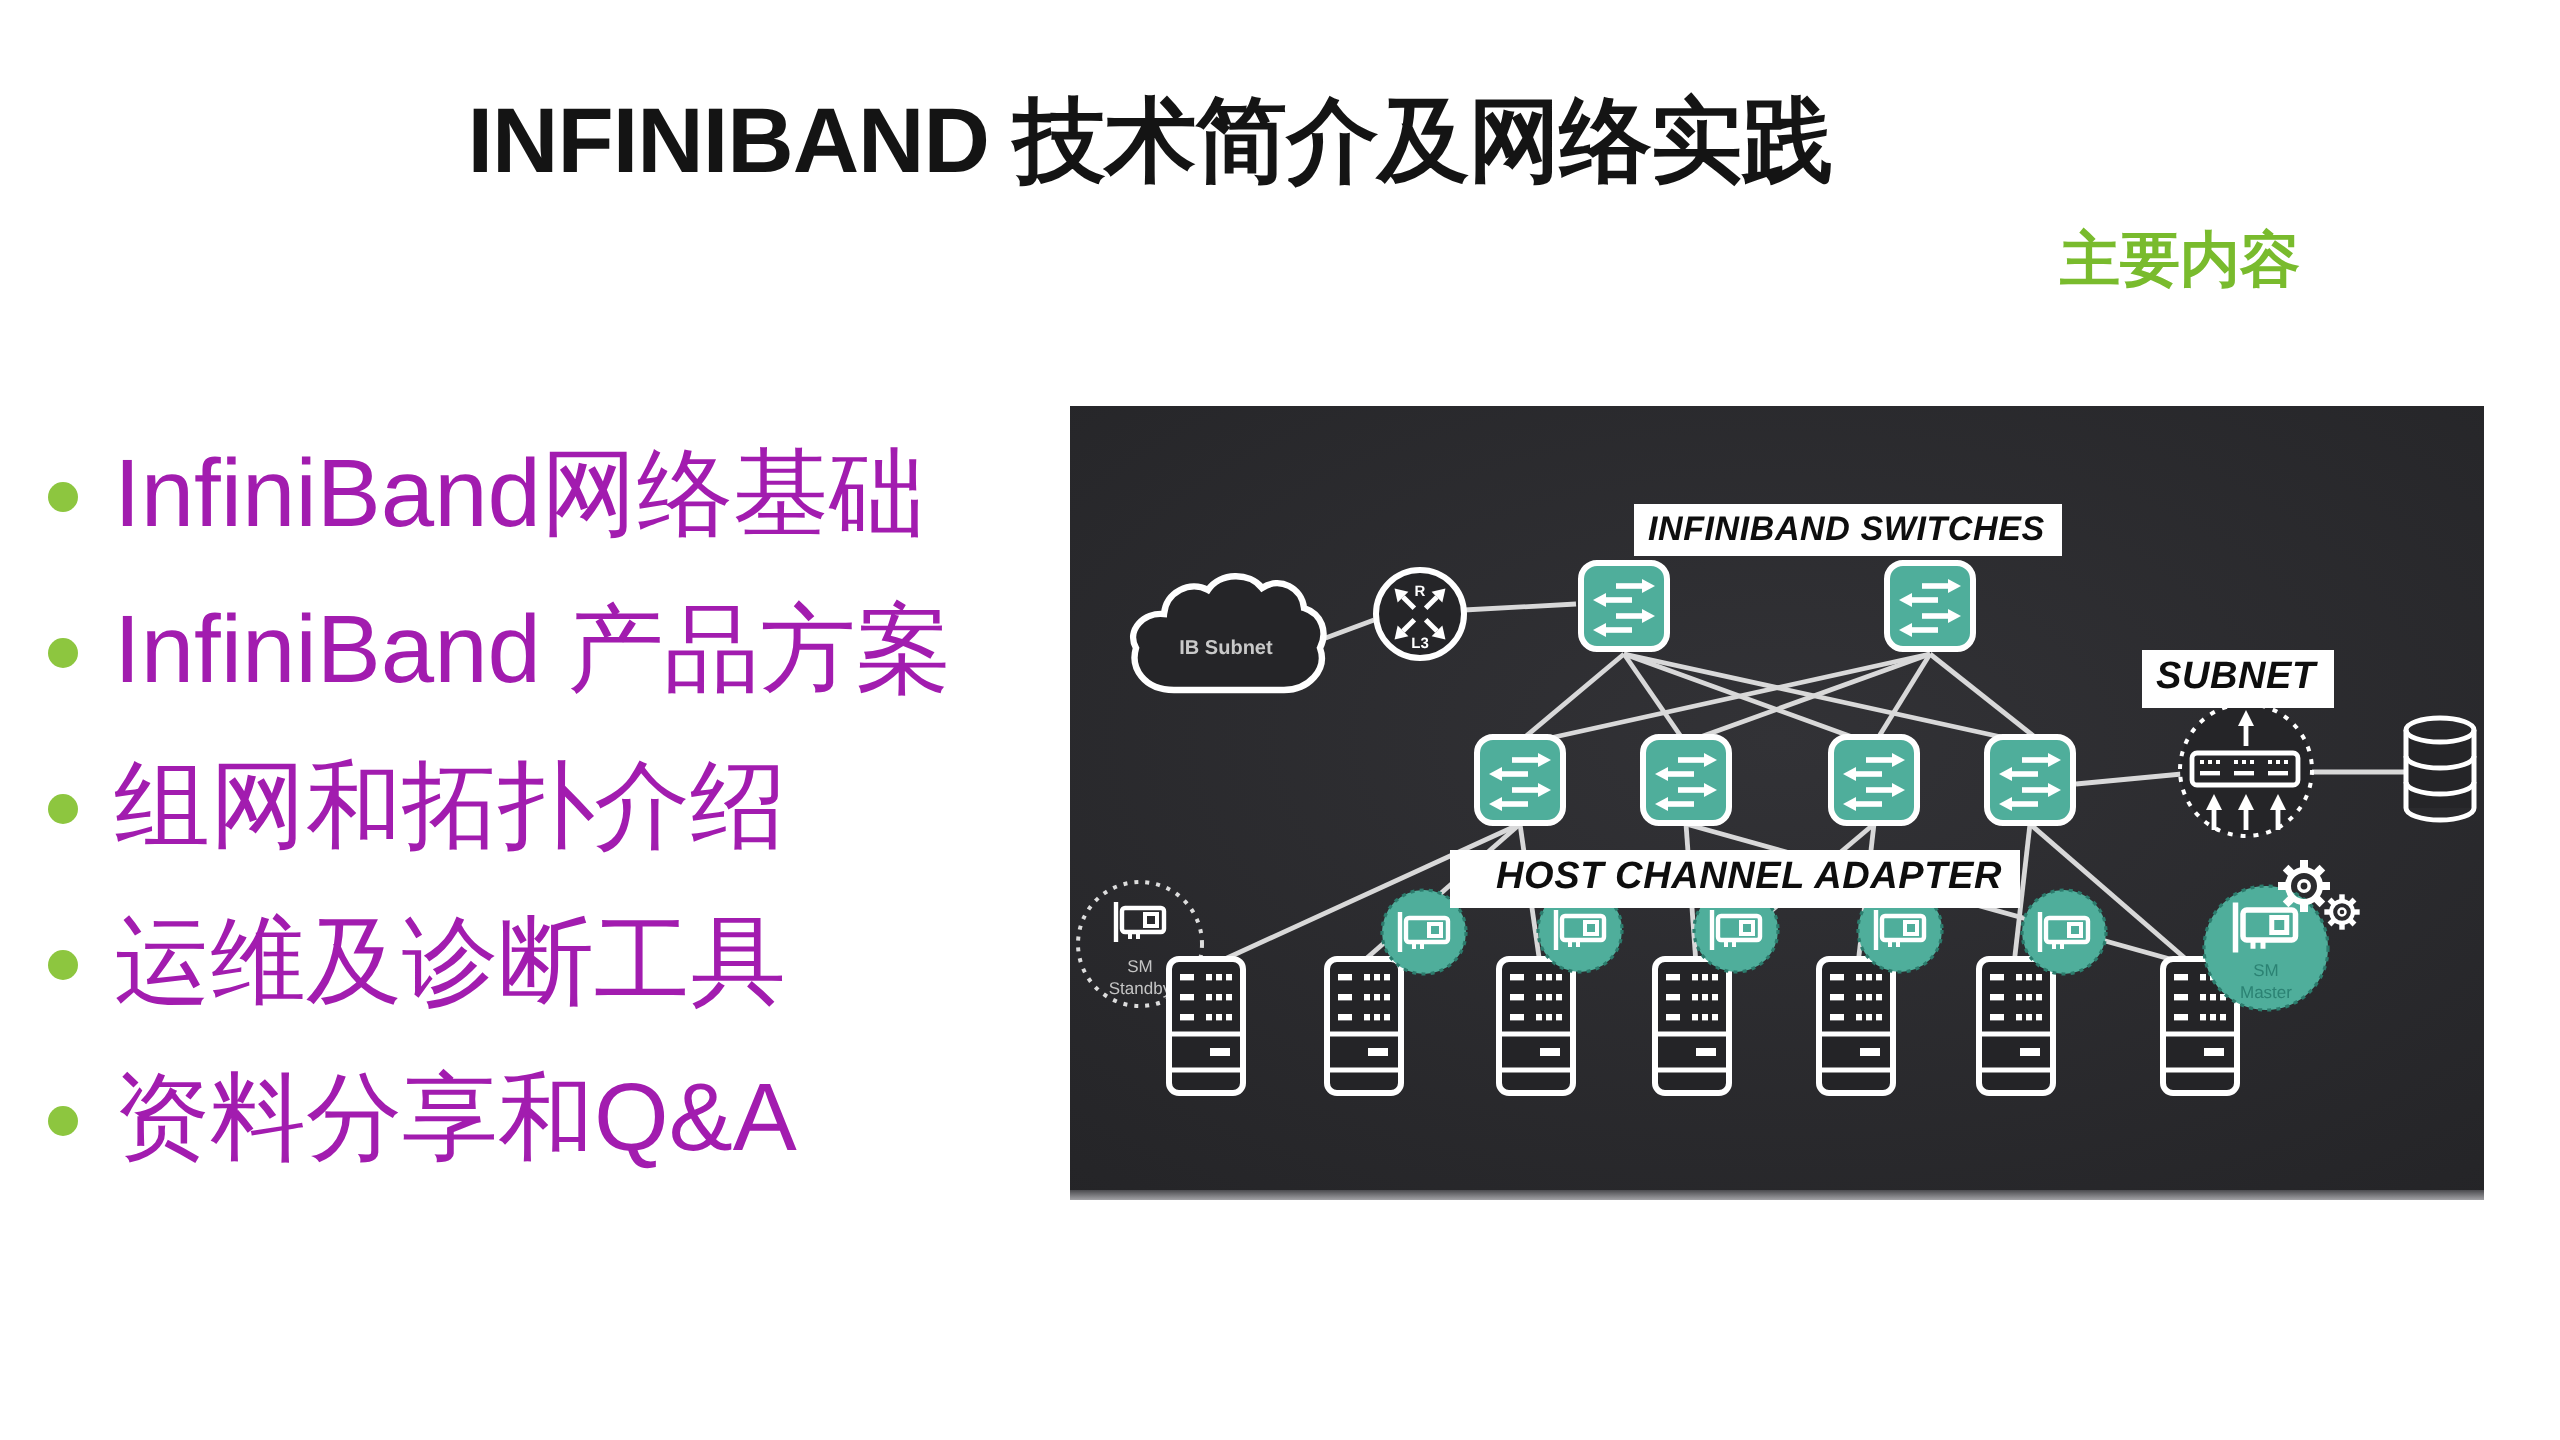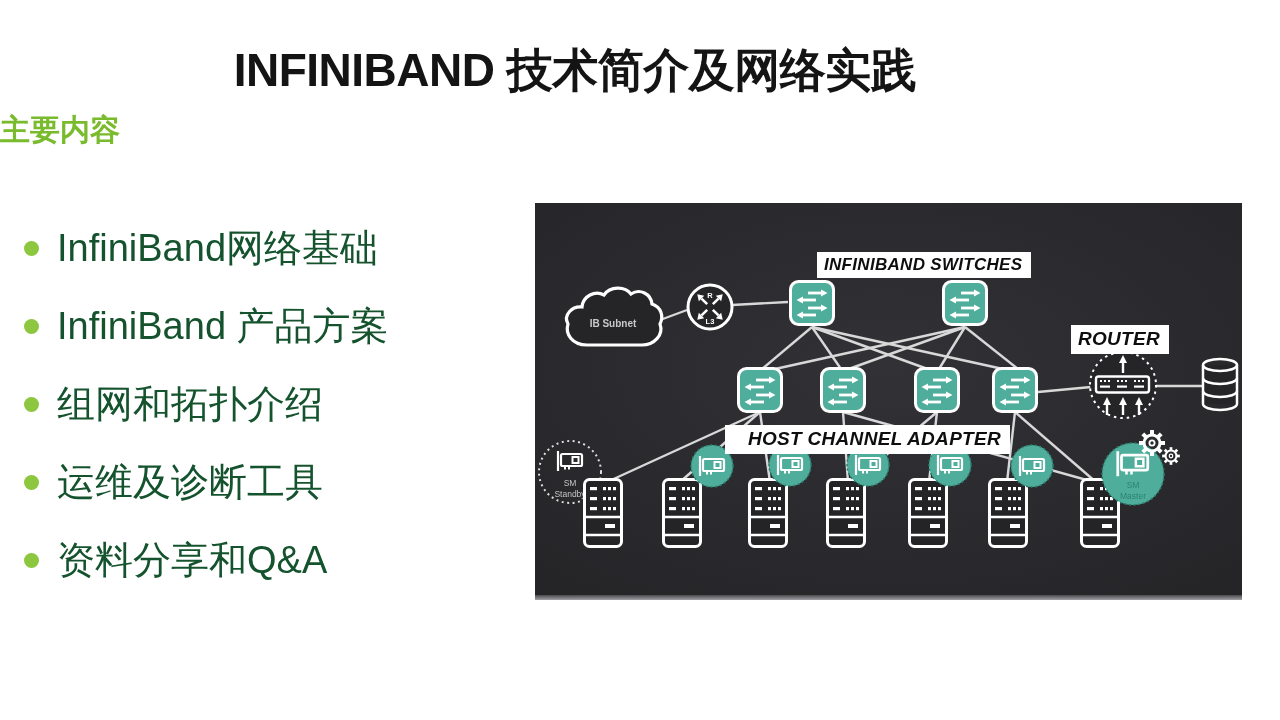--- a/index.html
+++ b/index.html
@@ -1,25 +1,25 @@
 <!DOCTYPE html>
 <html><head>
 <meta charset="utf-8">
 <style>
   html,body{margin:0;padding:0;background:#ffffff;}
   .slide{position:relative;width:1280px;height:720px;background:#ffffff;overflow:hidden;
          font-family:"Liberation Sans",sans-serif;}
   .title{position:absolute;top:40px;left:0;width:1150px;text-align:center;
          font-size:46px;font-weight:700;color:#141414;letter-spacing:-0.5px;}
-  .subtitle{position:absolute;top:110px;left:0;width:1150px;text-align:left;
+  .subtitle{position:absolute;top:110px;left:0;width:1150px;text-align:right;
          font-size:30px;font-weight:700;color:#79bb2d;
          font-family:"Liberation Serif",serif;}
   ul.bullets{position:absolute;left:20px;top:224px;width:500px;margin:0;padding:0;list-style:none;}
-  ul.bullets li{position:relative;padding-left:37px;font-size:38px;line-height:48px;
-         color:#14532d;margin-bottom:30px;white-space:nowrap;}
+  ul.bullets li{position:relative;padding-left:37px;font-size:48px;line-height:48px;
+         color:#a21caf;margin-bottom:30px;white-space:nowrap;}
   ul.bullets li::before{content:"";position:absolute;left:4px;top:17px;width:15px;height:15px;
          border-radius:50%;background:#8dc63f;}
   .diagram{position:absolute;left:535px;top:203px;width:707px;height:397px;
          background:radial-gradient(120% 115% at 50% 42%, #323236 0%, #252528 62%, #1e1e21 100%);}
   .diagram::after{content:"";position:absolute;left:0;bottom:0;width:100%;height:5px;
          background:linear-gradient(to bottom,#4a4a4e,#a2a2a6);}
   .diagram svg{position:absolute;left:0;top:0;}
   .dlabel{position:absolute;background:#ffffff;color:#0e0e0e;font-weight:800;font-style:italic;
          font-size:17px;line-height:1.25;padding:2px 9px 3px 7px;letter-spacing:0.3px;
          white-space:nowrap;font-family:"Liberation Sans",sans-serif;}
@@ -227,17 +227,17 @@
         <circle cx="598" cy="271" r="31" fill="#4fae9b" stroke="#2c7c6d" stroke-width="1.6" stroke-dasharray="2 2.6"></circle>
         <use href="#nic" transform="translate(579,247) scale(1.25)"></use>
         <text x="598" y="285" font-size="8.5" fill="#2b8273" text-anchor="middle">SM</text>
         <text x="598" y="296" font-size="8.5" fill="#2b8273" text-anchor="middle">Master</text>
         <use href="#gear" transform="translate(617,240)"></use>
         <use href="#gear" transform="translate(636,253) scale(0.68)"></use>
       </g>
     </svg>
 
     <div class="dlabel lbl-switches">INFINIBAND SWITCHES</div>
-    <div class="dlabel lbl-gateway">ROUTER</div>
+    <div class="dlabel lbl-gateway">SUBNET</div>
     <div class="dlabel lbl-hca">HOST CHANNEL ADAPTER</div>
   </div>
 
 </div>
 
 </body></html>

